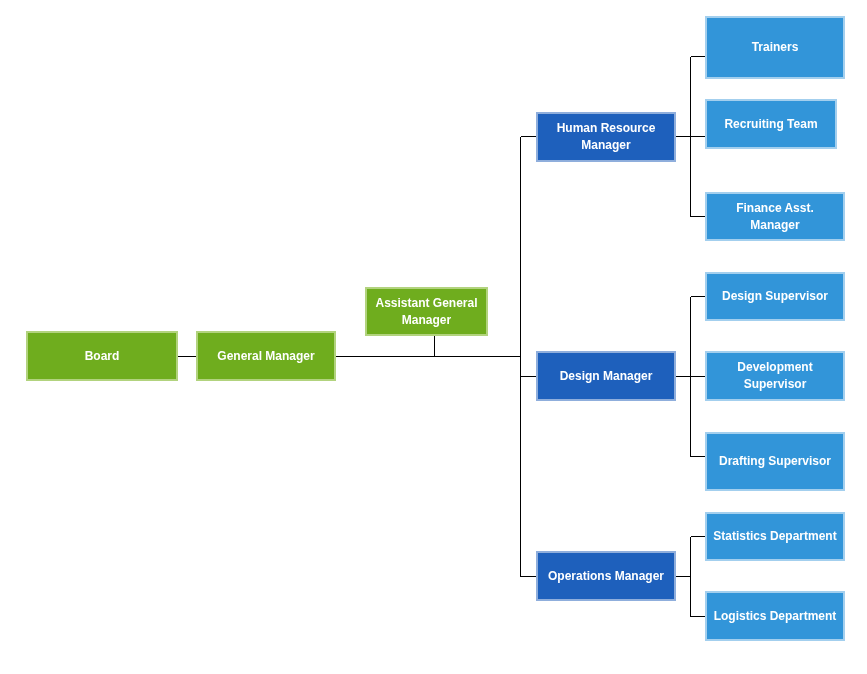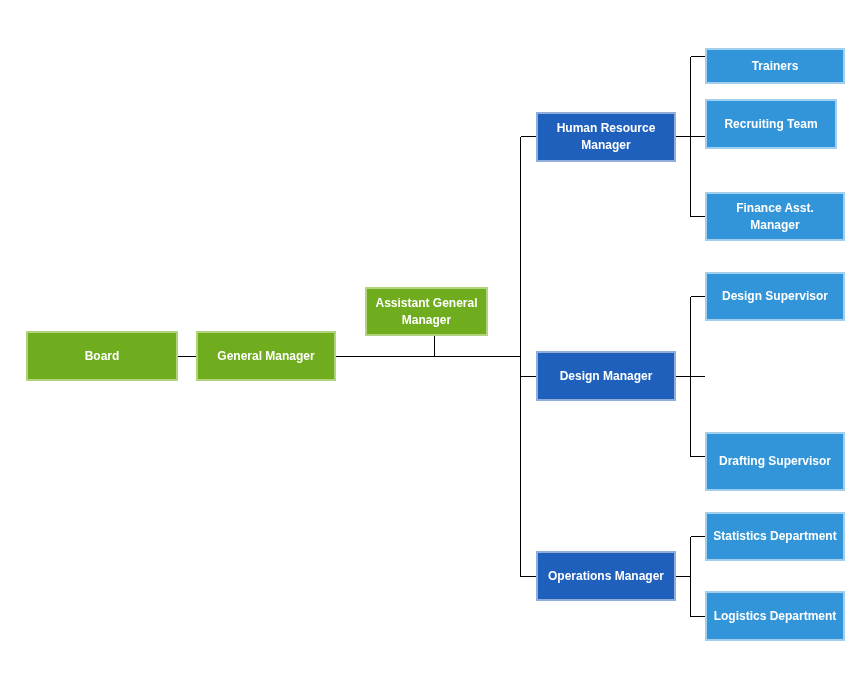--- a/index.html
+++ b/index.html
@@ -91,29 +91,31 @@
   <div class="node executive" style="left:365px; top:287px; width:123px; height:49px">Assistant General
 Manager</div>
 
   <div class="node manager" style="left:536px; top:112px; width:140px; height:50px">Human Resource
 Manager</div>
 
   <div class="node manager" style="left:536px; top:351px; width:140px; height:50px">Design Manager</div>
 
   <div class="node manager" style="left:536px; top:551px; width:140px; height:50px">Operations Manager</div>
 
-  <div class="node team" style="left:705px; top:48px;  width:140px; height:36px">Trainers</div>
+  <div class="node team" style="left:705px; top:16px;  width:140px; height:63px">Trainers</div>
 
   <div class="node team" style="left:705px; top:99px; width:132px; height:50px">Recruiting Team</div>
 
   <div class="node team" style="left:705px; top:192px; width:140px; height:49px">Finance Asst.
 Manager</div>
 
   <div class="node team" style="left:705px; top:272px; width:140px; height:49px">Design Supervisor</div>
 
+  <div class="node team" style="left:705px; top:351px; width:140px; height:50px">Development
+Supervisor</div>
 
   <div class="node team" style="left:705px; top:432px; width:140px; height:59px">Drafting Supervisor</div>
 
   <div class="node team" style="left:705px; top:512px; width:140px; height:49px">Statistics Department</div>
 
   <div class="node team" style="left:705px; top:591px; width:140px; height:50px">Logistics Department</div>
 
 </div>
 
 </body></html>

